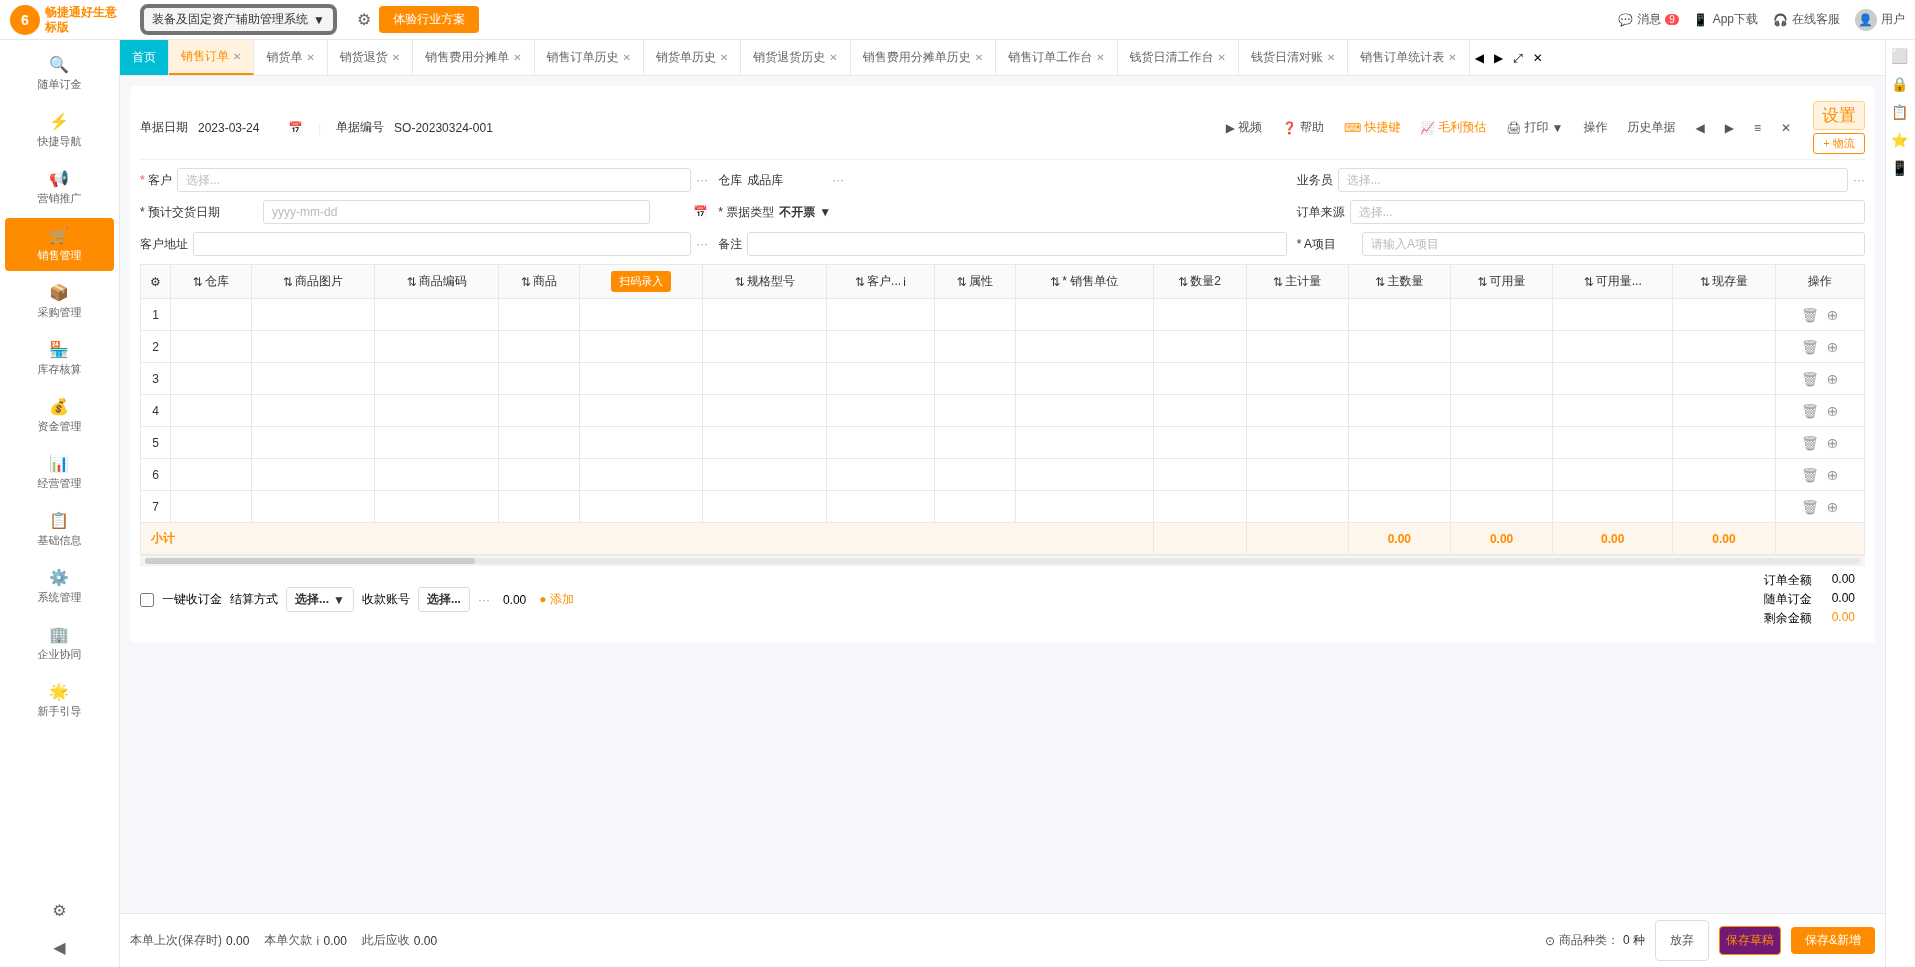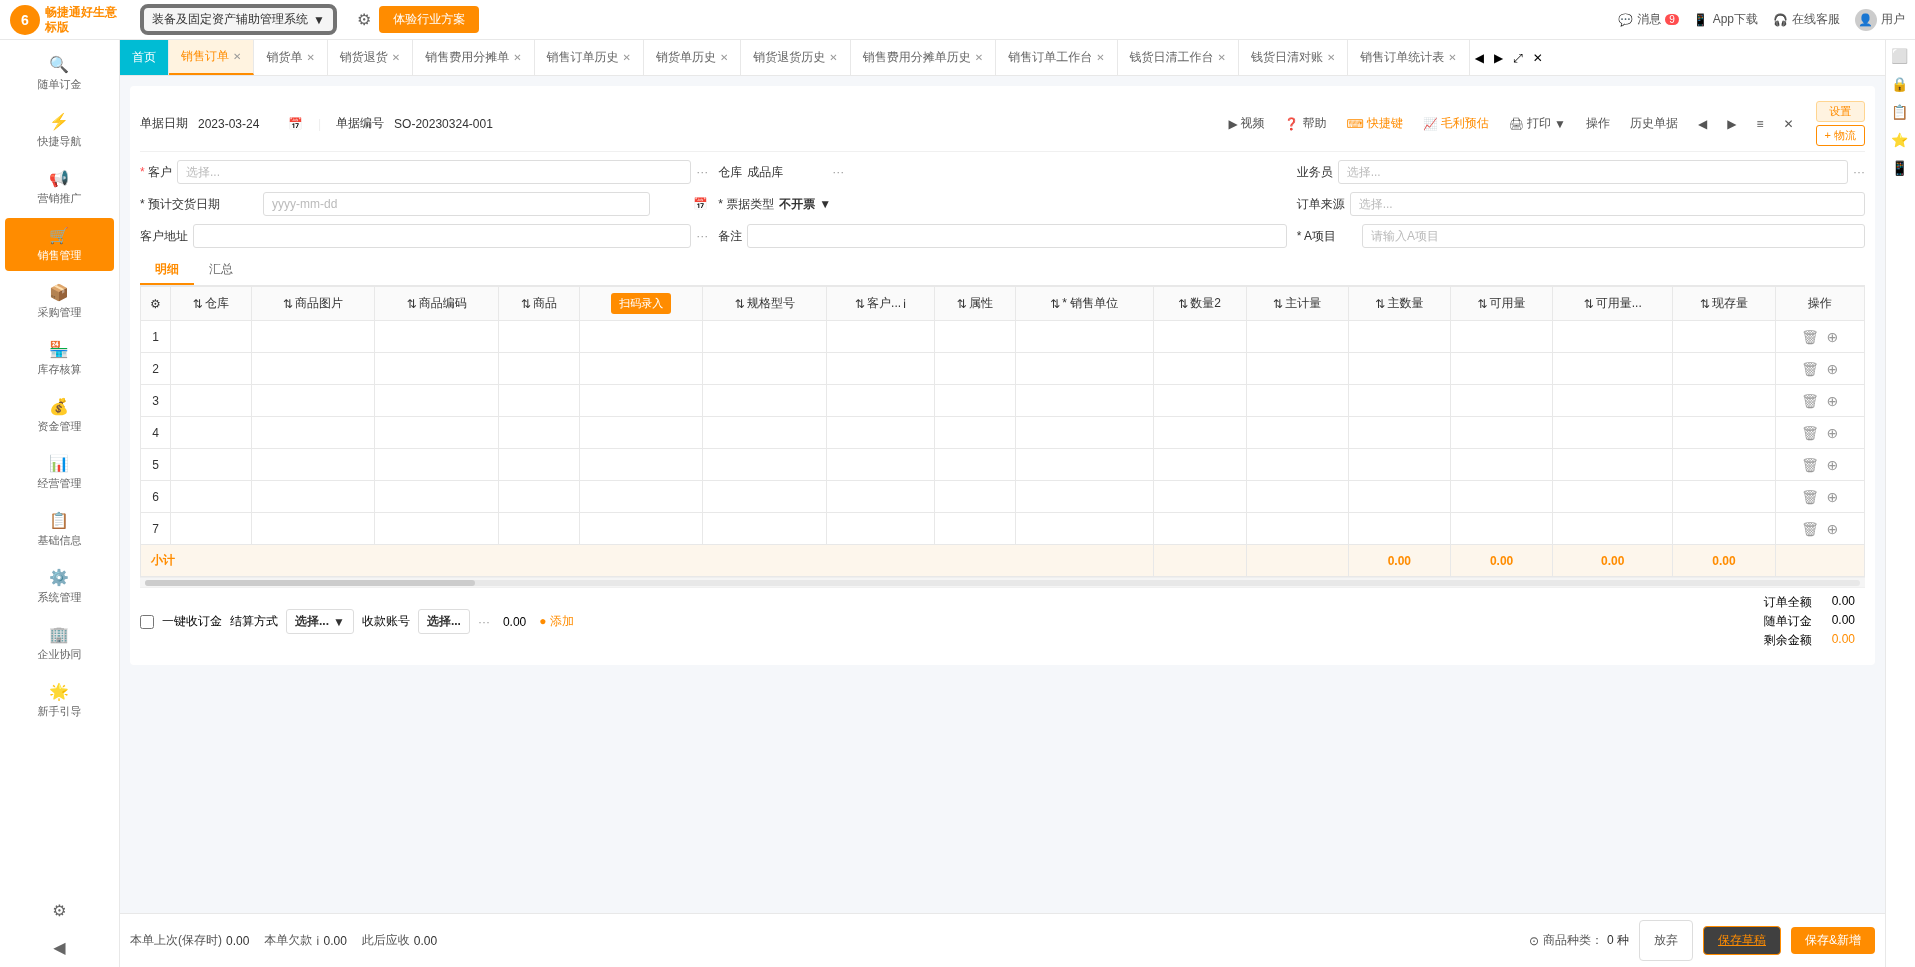--- a/index.html
+++ b/index.html
@@ -75,38 +75,38 @@
     .scan-btn { background: #ff8c00; color: #fff; border: none; border-radius: 3px; padding: 3px 8px; cursor: pointer; font-size: 11px; }
 
     
     .summary-row td { background: #fdf6ec; color: #ff8c00; font-weight: bold; }
 
     
     .footer { background: #fff; border-top: 1px solid #e8e8e8; padding: 6px 10px; display: flex; align-items: center; gap: 15px; }
     .footer-stat { display: flex; align-items: center; gap: 4px; color: #555; }
     .footer-stat span.val { color: #333; }
     .btn-white { background: #fff; color: #555; border: 1px solid #ddd; border-radius: 4px; padding: 11px 14px; cursor: pointer; }
-    .btn-outline-orange { background: #404040; color: #ff8c00; border: 1px solid #ff8c00; border-radius: 4px; padding: 5px 14px; cursor: pointer; text-decoration: underline; }
+    .btn-outline-orange { background: #701a75; color: #ff8c00; border: 1px solid #ff8c00; border-radius: 4px; padding: 5px 6px; cursor: pointer; }
     .btn-primary-orange { background: #ff8c00; color: #fff; border: none; border-radius: 4px; padding: 5px 14px; cursor: pointer; }
 
     
     .right-panel { width: 30px; background: #fff; border-left: 1px solid #e8e8e8; display: flex; flex-direction: column; align-items: center; padding-top: 8px; gap: 12px; }
     .right-panel-icon { color: #999; cursor: pointer; font-size: 14px; }
 
     
     .scroll-hint { height: 10px; background: #f5f5f5; border-top: 1px solid #eee; display: flex; align-items: center; padding: 0 5px; }
     .scroll-track { width: 100%; height: 6px; background: #e8e8e8; border-radius: 3px; }
     .scroll-thumb { width: 330px; height: 6px; background: #ccc; border-radius: 3px; }
 
     
     .payment-row { display: flex; align-items: center; gap: 8px; padding: 6px 0; border-top: 1px solid #f0f0f0; }
     .checkbox { width: 14px; height: 14px; border: 1px solid #ddd; border-radius: 2px; cursor: pointer; }
 
     
-    .settings-btn { background: #fff3e0; color: #ff8c00; border: 1px solid #ffd591; border-radius: 3px; padding: 2px 8px; cursor: pointer; font-size: 11px; }
+    .settings-btn { background: #fff3e0; color: #ff8c00; border: 1px solid #ffd591; border-radius: 3px; padding: 2px 8px; cursor: pointer; font-size: 17px; }
     .add-btn { background: #fff; color: #ff8c00; border: 1px solid #ff8c00; border-radius: 3px; padding: 2px 8px; cursor: pointer; font-size: 11px; }
 
     .table-container { overflow-x: auto; }
 
     .op-btn { background: none; border: none; cursor: pointer; color: #999; font-size: 14px; padding: 0 2px; }
   </style>
 </head>
 <body>
 
 <div class="top-bar">
@@ -375,24 +375,20 @@
             <span class="form-label">备注</span>
             <input class="form-input" style="flex: 1 1 0%;" placeholder="">
           </div>
           <div class="form-field" style="flex:2;">
             <span class="form-label">* A项目</span>
             <input class="form-input" style="flex: 1 1 0%; margin-left: 21px;" placeholder="请输入A项目">
           </div>
         </div>
 
 
-        <div class="tabs">
-          <div class="tab active">明细</div>
-          <div class="tab">汇总</div>
-        </div>
 
         <div class="table-container">
           <table class="data-table">
             <thead>
               <tr>
                 <th>
                   <span>⚙</span>
                 </th>
                 <th>
                   <div class="th-sort">

